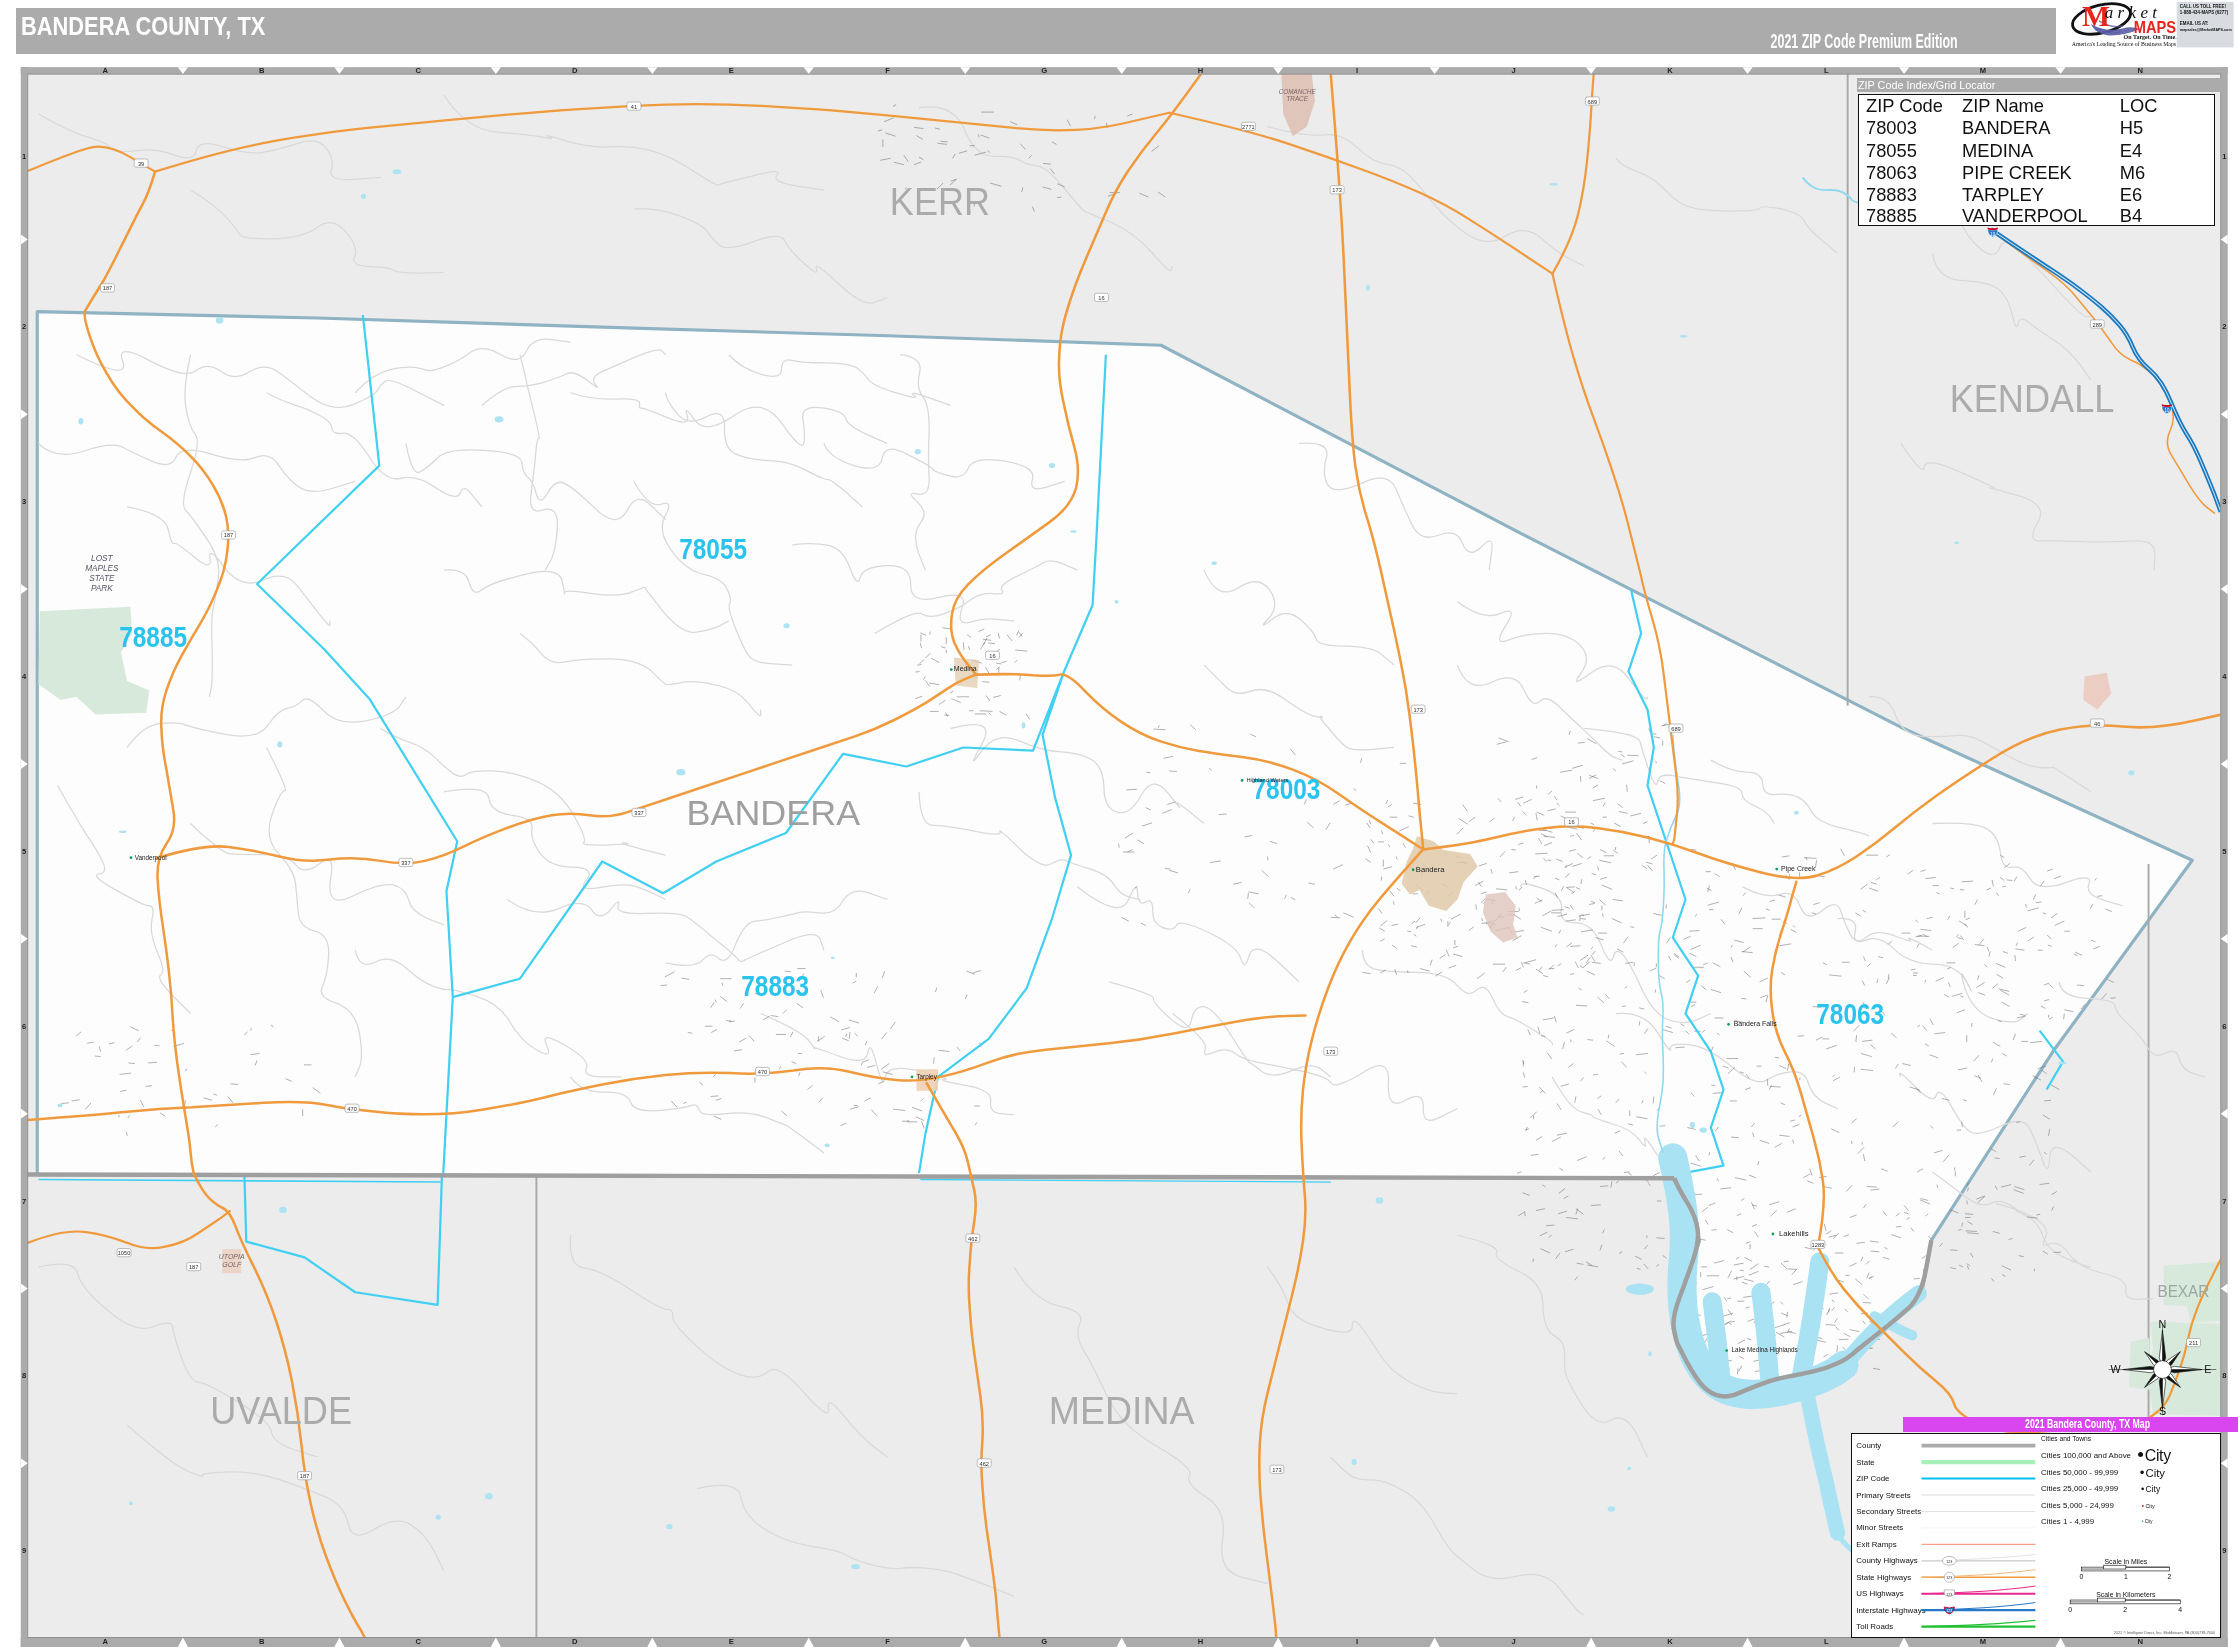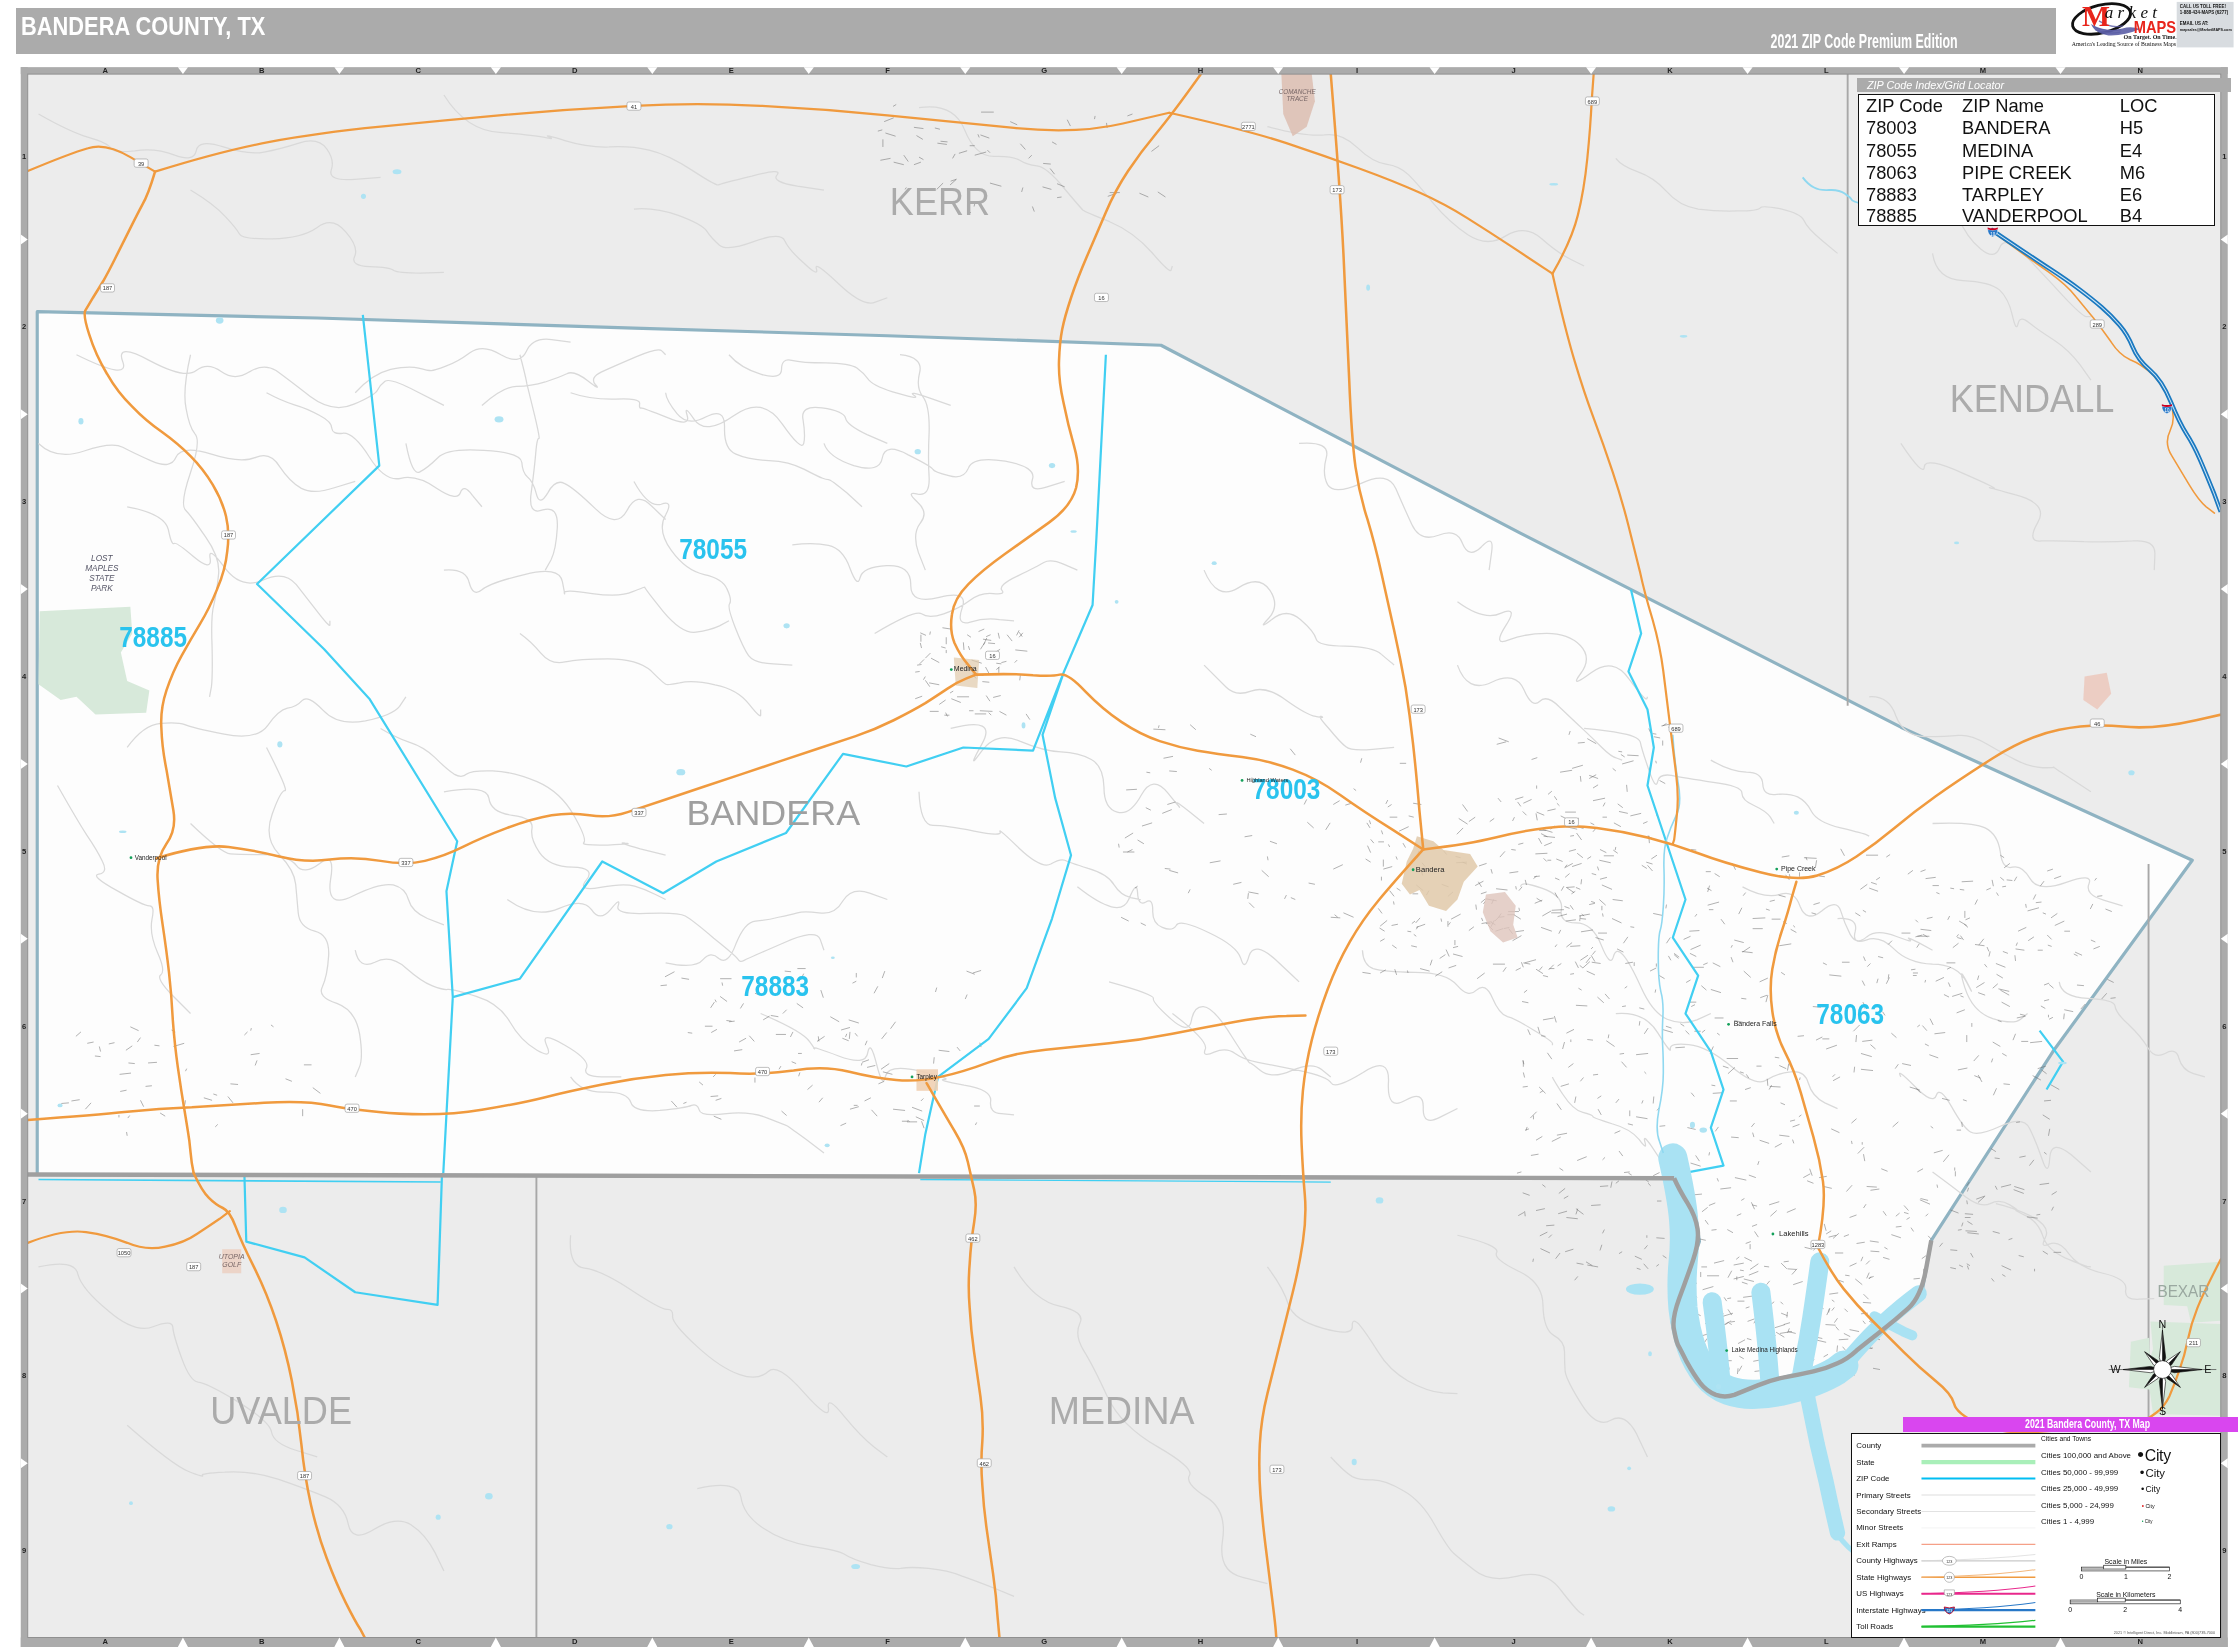--- a/index.html
+++ b/index.html
@@ -407,21 +407,21 @@
 <text x="123" y="52" font-size="27" font-weight="bold" fill="#e8251c" textLength="67" lengthAdjust="spacingAndGlyphs">MAPS</text>
 <text x="107" y="62" font-family="Liberation Serif" font-size="11" font-weight="bold" fill="#111" textLength="84" lengthAdjust="spacingAndGlyphs">On Target.  On Time.</text>
 <text x="25" y="73" font-family="Liberation Serif" font-size="11" fill="#111" textLength="165" lengthAdjust="spacingAndGlyphs">America's Leading Source of Business Maps</text>
 <rect x="191" y="3" width="90" height="72" fill="#d8dce0"></rect>
 <text x="196" y="13" font-size="7" font-weight="bold" fill="#111">CALL  US  TOLL  FREE!</text>
 <text x="196" y="22" font-size="7" font-weight="bold" fill="#111">1-888-434-MAPS  (6277)</text>
 <text x="196" y="40" font-size="7" font-weight="bold" fill="#111">EMAIL  US  AT:</text>
 <text x="196" y="49" font-size="6.8" font-weight="bold" fill="#111" textLength="82" lengthAdjust="spacingAndGlyphs">mapsales@MarketMAPS.com</text>
 </svg>
 
-<div class="abs" style="left:1857px;top:78px;width:364px;height:14px;background:#ababab;color:#fff;font-size:10.8px;padding-left:10px;line-height:14px;font-style:italic;">ZIP Code Index/Grid Locator</div>
+<div class="abs" style="left:1857px;top:78px;width:364px;height:14px;background:#ababab;color:#fff;font-size:10.8px;padding-left:1px;line-height:14px;">ZIP Code Index/Grid Locator</div>
 <div class="abs" style="left:1858px;top:94px;width:357px;height:132px;background:#fff;border:1.6px solid #111;box-sizing:border-box;"></div>
 <svg class="abs" style="left:1858px;top:94px" width="357" height="132" viewBox="0 0 564 209">
 <g font-size="29" fill="#111">
 <text x="12" y="29">ZIP Code</text>
         <text x="164" y="29">ZIP Name</text>
         <text x="414" y="29">LOC</text>
 <text x="12" y="64">78003</text>
         <text x="164" y="64">BANDERA</text>
         <text x="414" y="64">H5</text>
 <text x="12" y="99">78055</text>

